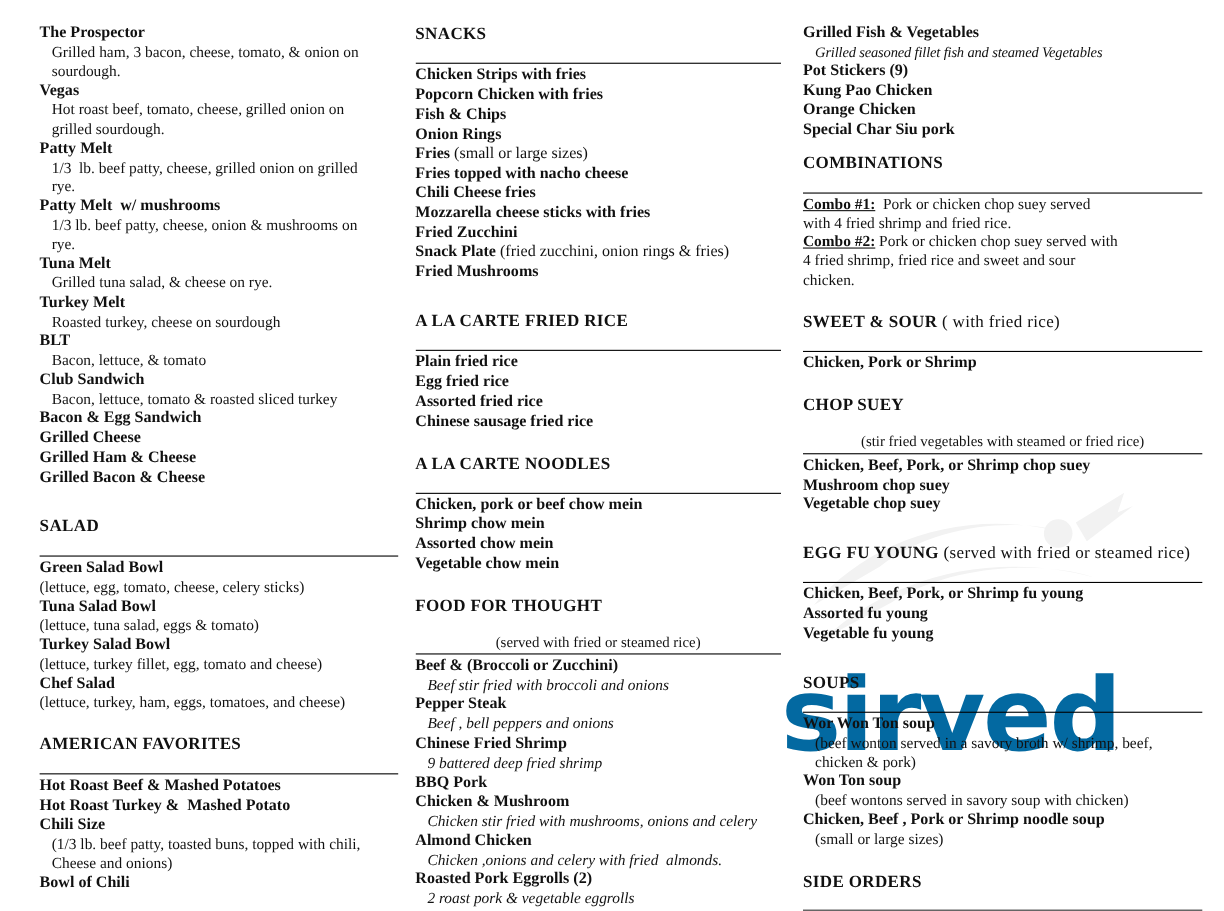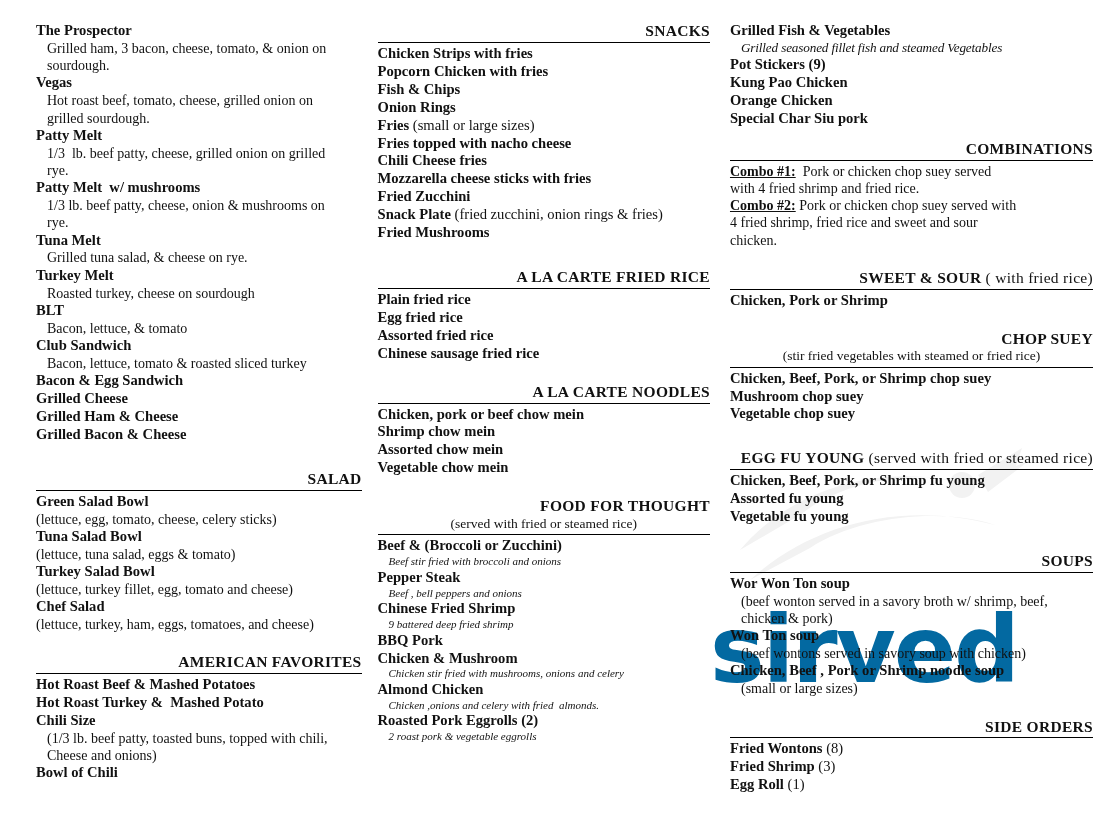--- a/index.html
+++ b/index.html
@@ -58,26 +58,26 @@
     box-sizing: border-box;
   }
   #col-left   { width: 360px; padding: 0 8px 0 22px; }
   #col-mid    { width: 353px; padding: 0 8px 0 8px;  }
   #col-right  { width: 386px; padding: 0 6px 0 12px; }
 
   
   .section { margin: 0; }
 
   .sec-head {
-    text-align: right;
+    text-align: left;
     font-weight: bold;
     font-size: 15.5px;
     letter-spacing: 0.3px;
     line-height: 1.15;
-    padding-bottom: 1px;
+    padding-bottom: 16px;
   }
   .sec-head .sub {
     font-weight: normal;
   }
   .sec-sub {
     text-align: center;
     font-size: 13.5px;
     line-height: 1.2;
     padding-bottom: 1px;
   }
@@ -107,21 +107,21 @@
 
   .desc {
     font-size: 14px;
     line-height: 1.23;
     padding-left: 11px;
     white-space: pre-wrap;
   }
   .desc.noindent { padding-left: 0; }
   .desc.ital {
     font-style: italic;
-    font-size: 11px;
+    font-size: 14px;
   }
   .desc.ital.narrow {
     font-size: 13.2px;
     letter-spacing: -0.15px;
   }
   .inline-name { font-weight: bold; text-decoration: underline; }
 </style>
 </head>
 <body>
 

